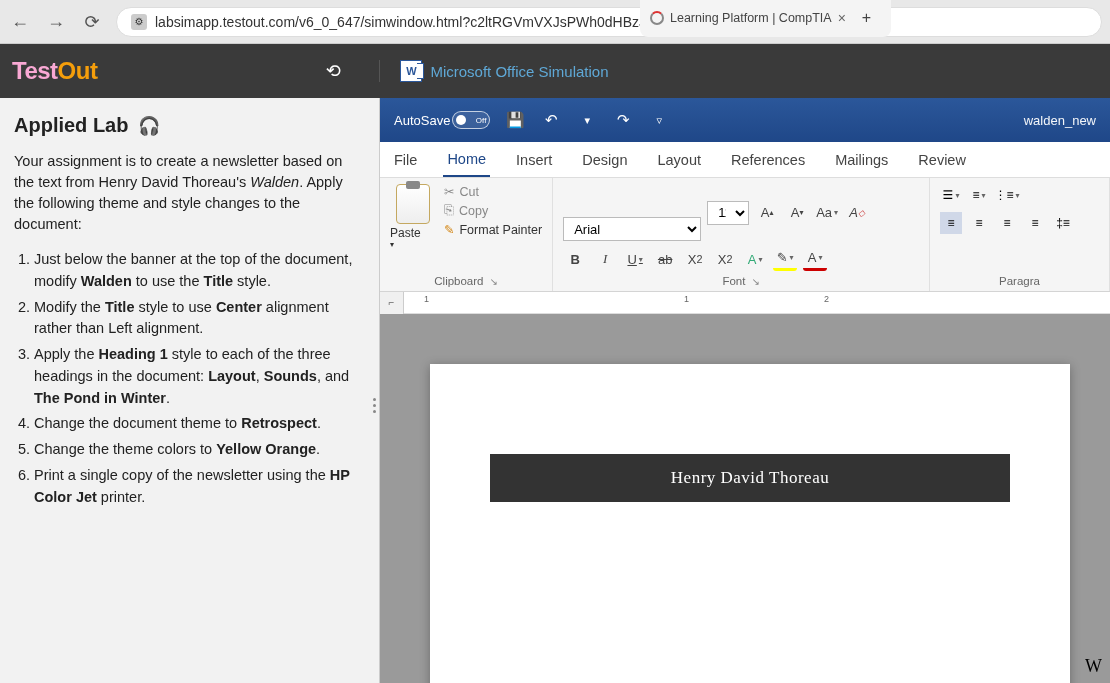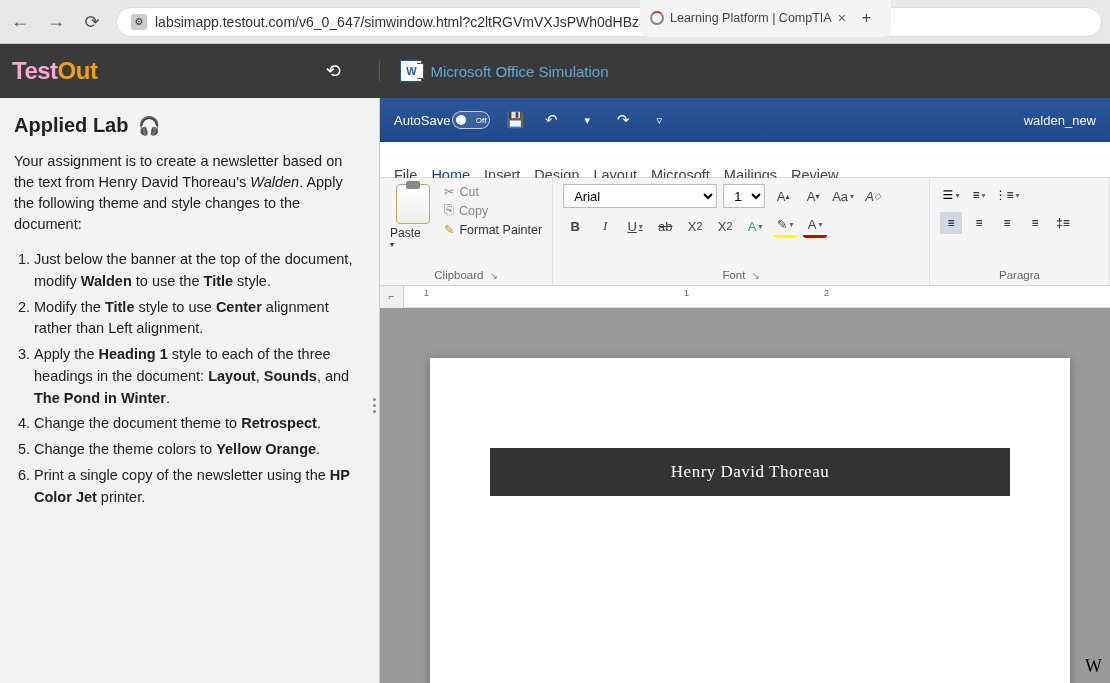--- a/index.html
+++ b/index.html
@@ -41,21 +41,21 @@
   
   .word-sim { flex: 1; display: flex; flex-direction: column; background: #f3f3f3; overflow: hidden; }
   .word-title-bar { height: 44px; background: #1e3a8a; background: linear-gradient(#2b579a,#1f4788); display: flex; align-items: center; padding: 0 14px; gap: 14px; color: #fff; font-size: 13px; }
   .autosave { display: flex; align-items: center; gap: 2px; }
   .autosave-toggle { width: 38px; height: 18px; border: 1px solid rgba(255,255,255,0.7); border-radius: 10px; display: flex; align-items: center; padding: 0 3px; font-size: 8px; justify-content: flex-end; background: rgba(255,255,255,0.1);}
   .autosave-toggle::before { content:""; width:10px; height:10px; background:#fff; border-radius:50%; position:absolute; transform:translateX(-20px);}
   .autosave-toggle { position: relative; }
   .qa-btn { width: 22px; height: 22px; display: flex; align-items: center; justify-content: center; color: #fff; font-size: 15px; }
   .doc-name { margin-left: auto; font-size: 13px; color: rgba(255,255,255,0.95); }
   
-  .ribbon-tabs { height: 36px; background: #fff; display: flex; align-items: flex-start; padding: 17px 10px; gap: 6px; border-bottom: 1px solid #ddd; }
+  .ribbon-tabs { height: 36px; background: #fff; display: flex; align-items: center; padding: 0 10px; gap: 22px; border-bottom: 1px solid #ddd; }
   .ribbon-tab { padding: 8px 4px; font-size: 14.5px; color: #444; cursor: pointer; }
   .ribbon-tab.active { color: #1e4788; border-bottom: 2.5px solid #1e4788; font-weight: 500;}
   
   .ribbon { background: #f5f5f5; display: flex; border-bottom: 1px solid #d4d4d4; min-height: 108px;}
   .ribbon-group { border-right: 1px solid #e0e0e0; padding: 6px 10px 4px; display: flex; flex-direction: column; }
   .group-label { font-size: 11.5px; color: #666; text-align: center; margin-top: auto; display:flex; justify-content:center; align-items:center; gap:6px; padding-top:4px;}
   .dialog-launcher { font-size: 10px; color: #888; }
   
   .clipboard-group .top { display: flex; gap: 8px; }
   .paste-btn { width: 46px; text-align: left; font-size: 12px; color: #333; }
@@ -64,21 +64,21 @@
   .clip-actions { display: flex; flex-direction: column; gap: 4px; font-size: 12.5px; color: #888; }
   .clip-action { display: flex; align-items: center; gap: 5px; }
   .clip-action.enabled { color: #333; }
   .scissors { color: #888; }
   .copy-ic { color: #888; }
   .brush-ic { color: #d48818; }
   
   .font-group { flex: 1; min-width: 280px;}
   .font-row1 { display: flex; gap: 6px; align-items: center; margin-bottom: 6px; }
   .font-select { height: 24px; border: 1px solid #bbb; background: #fff; font-size: 13px; padding: 0 6px; }
-  .font-name { width: 154px; }
+  .font-name { width: 138px; margin-top: 33px; }
   .font-size { width: 42px; }
   .font-btn { width: 24px; height: 24px; display: flex; align-items: center; justify-content: center; font-size: 13px; color: #444; border-radius: 3px;}
   .font-row2 { display: flex; gap: 6px; align-items: center; }
   .font-row2 .b { font-weight: bold; }
   .font-row2 .i { font-style: italic; font-family: Georgia, serif;}
   .font-row2 .u { text-decoration: underline; }
   .dropdown-arrow { font-size: 8px; margin-left: 2px; color: #666;}
   
   .para-group { min-width: 180px; }
   .para-row { display: flex; gap: 6px; align-items: center; margin-bottom: 6px; }
@@ -169,21 +169,21 @@
       <div class="qa-btn" style="font-size:11px;">▿</div>
       <div class="doc-name">walden_new</div>
     </div>
 
     <div class="ribbon-tabs" id="ribbon-tabs">
         <div class="ribbon-tab">File</div>
         <div class="ribbon-tab active">Home</div>
         <div class="ribbon-tab">Insert</div>
         <div class="ribbon-tab">Design</div>
         <div class="ribbon-tab">Layout</div>
-        <div class="ribbon-tab">Microsoft</div>
+        <div class="ribbon-tab">References</div>
         <div class="ribbon-tab">Mailings</div>
         <div class="ribbon-tab">Review</div>
       </div>
 
     <div class="ribbon">
 
       <div class="ribbon-group clipboard-group">
         <div class="top">
           <div class="paste-btn">
             <div class="paste-icon"></div>

